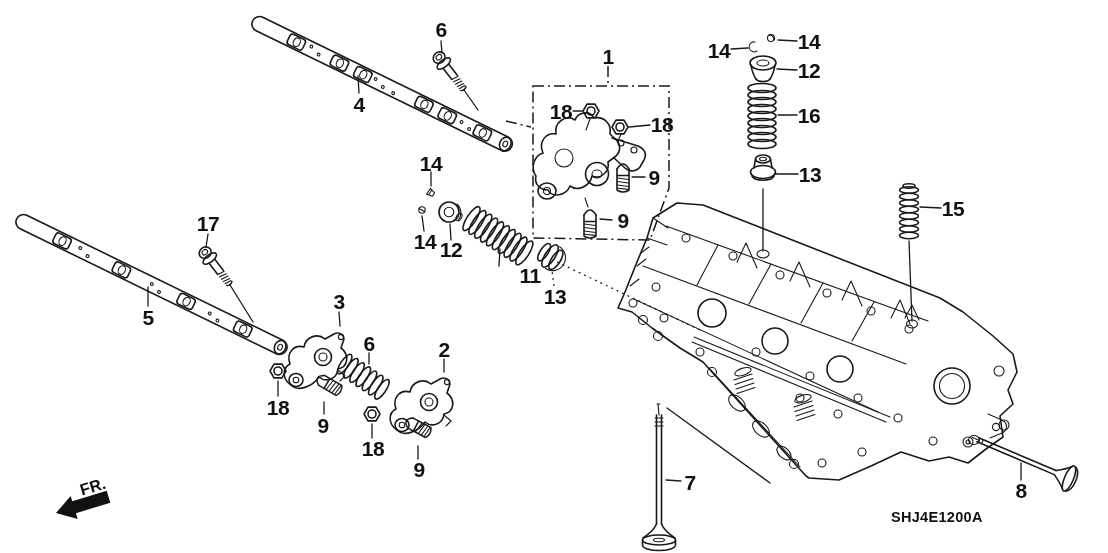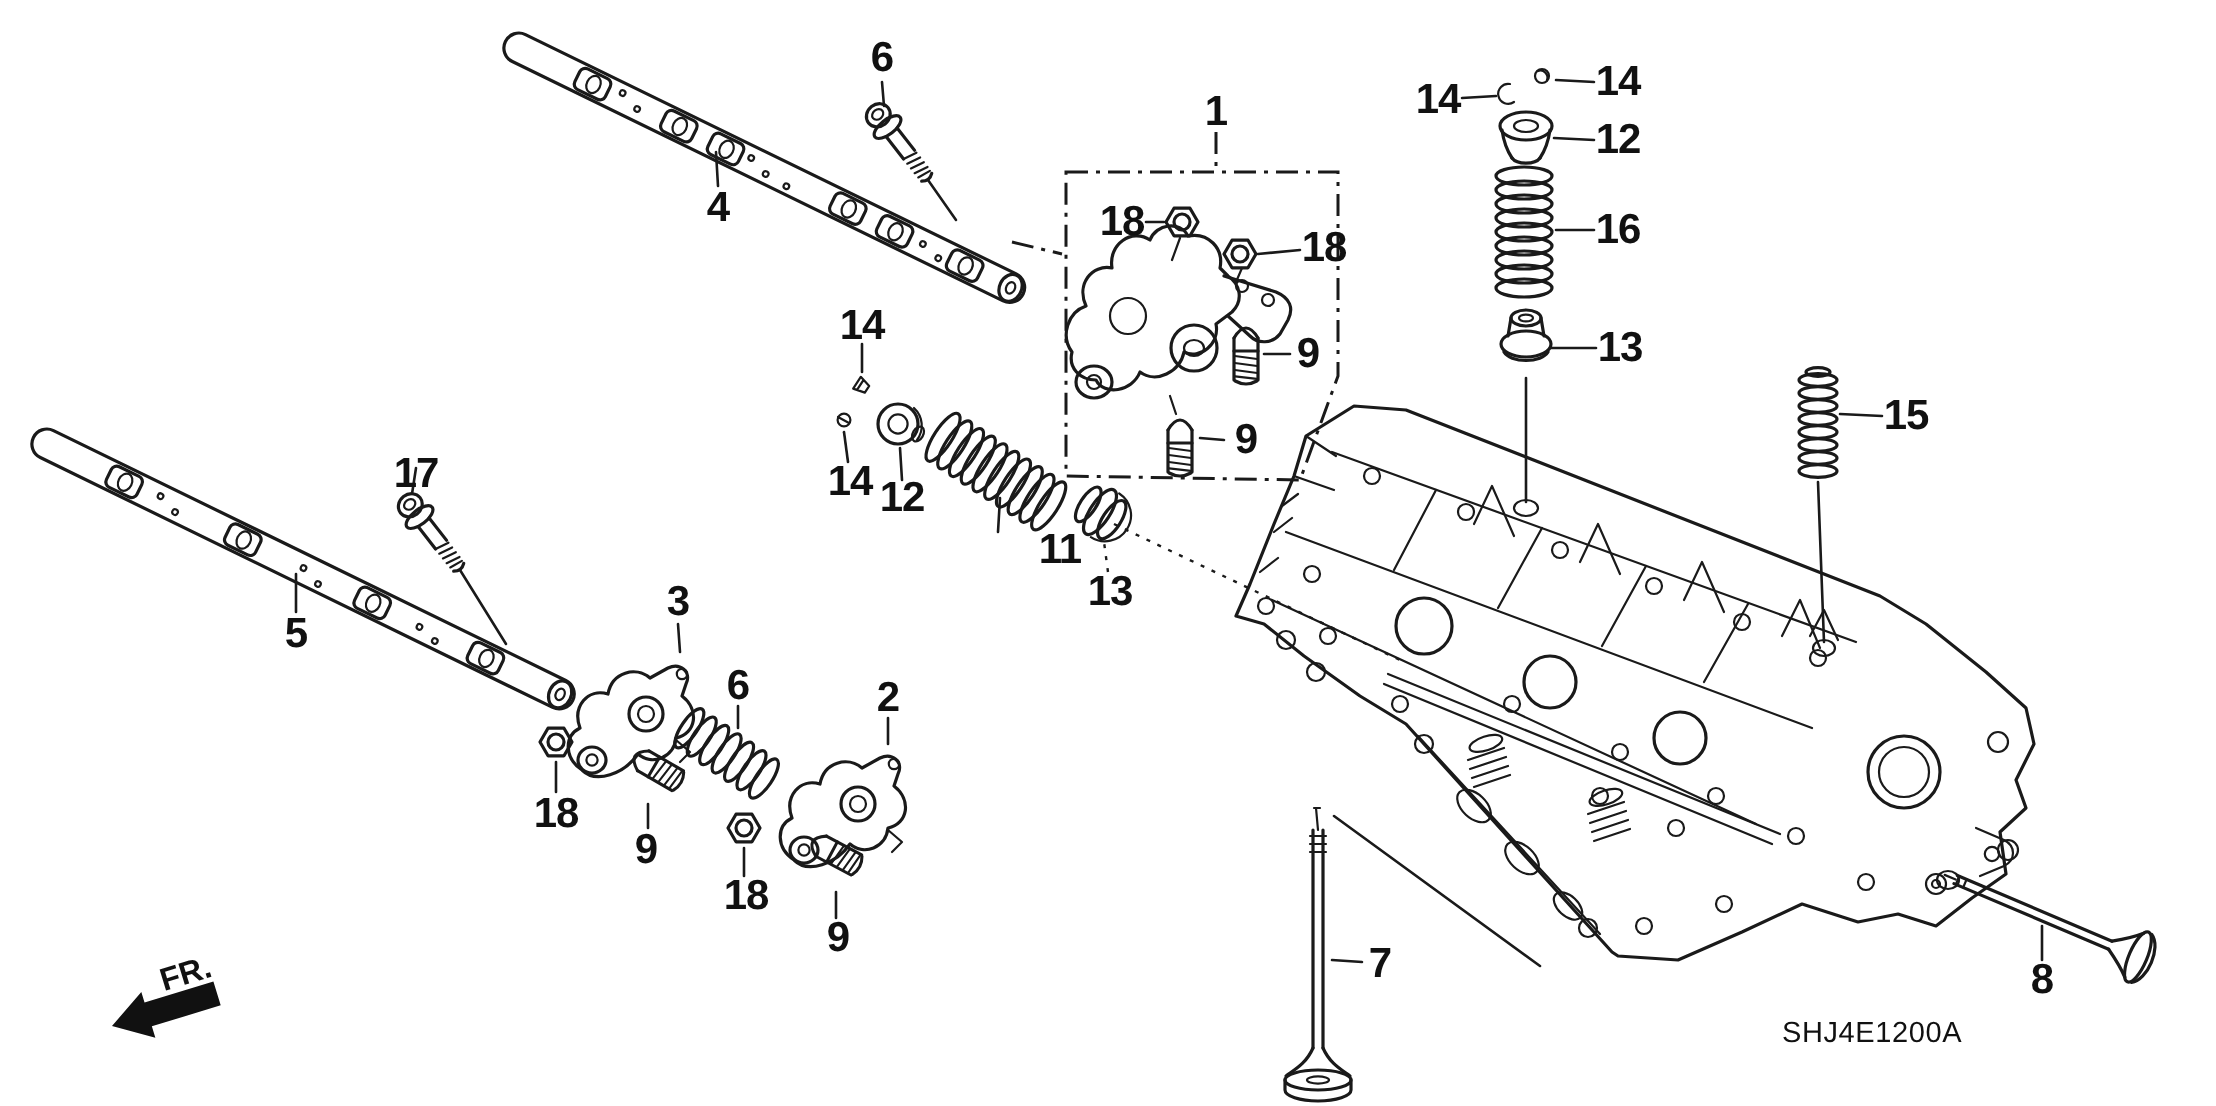--- a/index.html
+++ b/index.html
@@ -2,21 +2,21 @@
 <html><head>
 <meta charset="utf-8">
 <style>
   html,body{margin:0;padding:0;background:#fff;}
   .stage{position:relative;width:1108px;height:553px;background:#ffffff;overflow:hidden;
          font-family:"Liberation Sans",sans-serif;}
   .stage svg{position:absolute;left:0;top:0;}
   .labels-layer{position:absolute;left:0;top:0;width:100%;height:100%;}
   .part-label{position:absolute;transform:translate(-50%,-50%);font-weight:bold;
               font-size:21px;line-height:1;color:#111;letter-spacing:-0.5px;white-space:nowrap;}
-  .diagram-code{position:absolute;left:891px;top:509px;font-size:14.5px;font-weight:normal;
+  .diagram-code{position:absolute;left:891px;top:509px;font-size:14.5px;font-weight:bold;
                 color:#111;letter-spacing:0.3px;}
   .ln{fill:none;stroke:#1a1a1a;stroke-width:1.6;stroke-linejoin:round;stroke-linecap:round;}
   .thin{stroke-width:1.1;}
   .ldr{fill:none;stroke:#1a1a1a;stroke-width:1.3;stroke-linecap:round;}
   .dashdot{fill:none;stroke:#1a1a1a;stroke-width:1.5;stroke-dasharray:11 4 2 4;}
   .dot{fill:none;stroke:#1a1a1a;stroke-width:1.2;stroke-dasharray:2 4;}
   .whitefill{fill:#ffffff;}
 </style>
 </head>
 <body>
@@ -340,21 +340,21 @@
 
   <g transform="translate(56,513) rotate(-17)">
     <polygon points="0,0 19,-12 19,-6.5 55,-6.5 55,6 19,6 19,12" fill="#111"></polygon>
     <text x="30" y="-9" font-size="16" font-weight="bold" fill="#111" font-family="Liberation Sans, sans-serif">FR.</text>
   </g>
 </svg>
 
 <div class="labels-layer">
       <div class="part-label" style="left: 441px; top: 29px;">6</div>
       <div class="part-label" style="left: 359px; top: 104px;">4</div>
-      <div class="part-label" style="left: 208px; top: 237px;">17</div>
+      <div class="part-label" style="left: 208px; top: 223px;">17</div>
       <div class="part-label" style="left: 148px; top: 317px;">5</div>
       <div class="part-label" style="left: 608px; top: 56px;">1</div>
       <div class="part-label" style="left: 561px; top: 111px;">18</div>
       <div class="part-label" style="left: 662px; top: 124px;">18</div>
       <div class="part-label" style="left: 654px; top: 177px;">9</div>
       <div class="part-label" style="left: 623px; top: 220px;">9</div>
       <div class="part-label" style="left: 719px; top: 50px;">14</div>
       <div class="part-label" style="left: 809px; top: 41px;">14</div>
       <div class="part-label" style="left: 809px; top: 70px;">12</div>
       <div class="part-label" style="left: 809px; top: 115px;">16</div>

